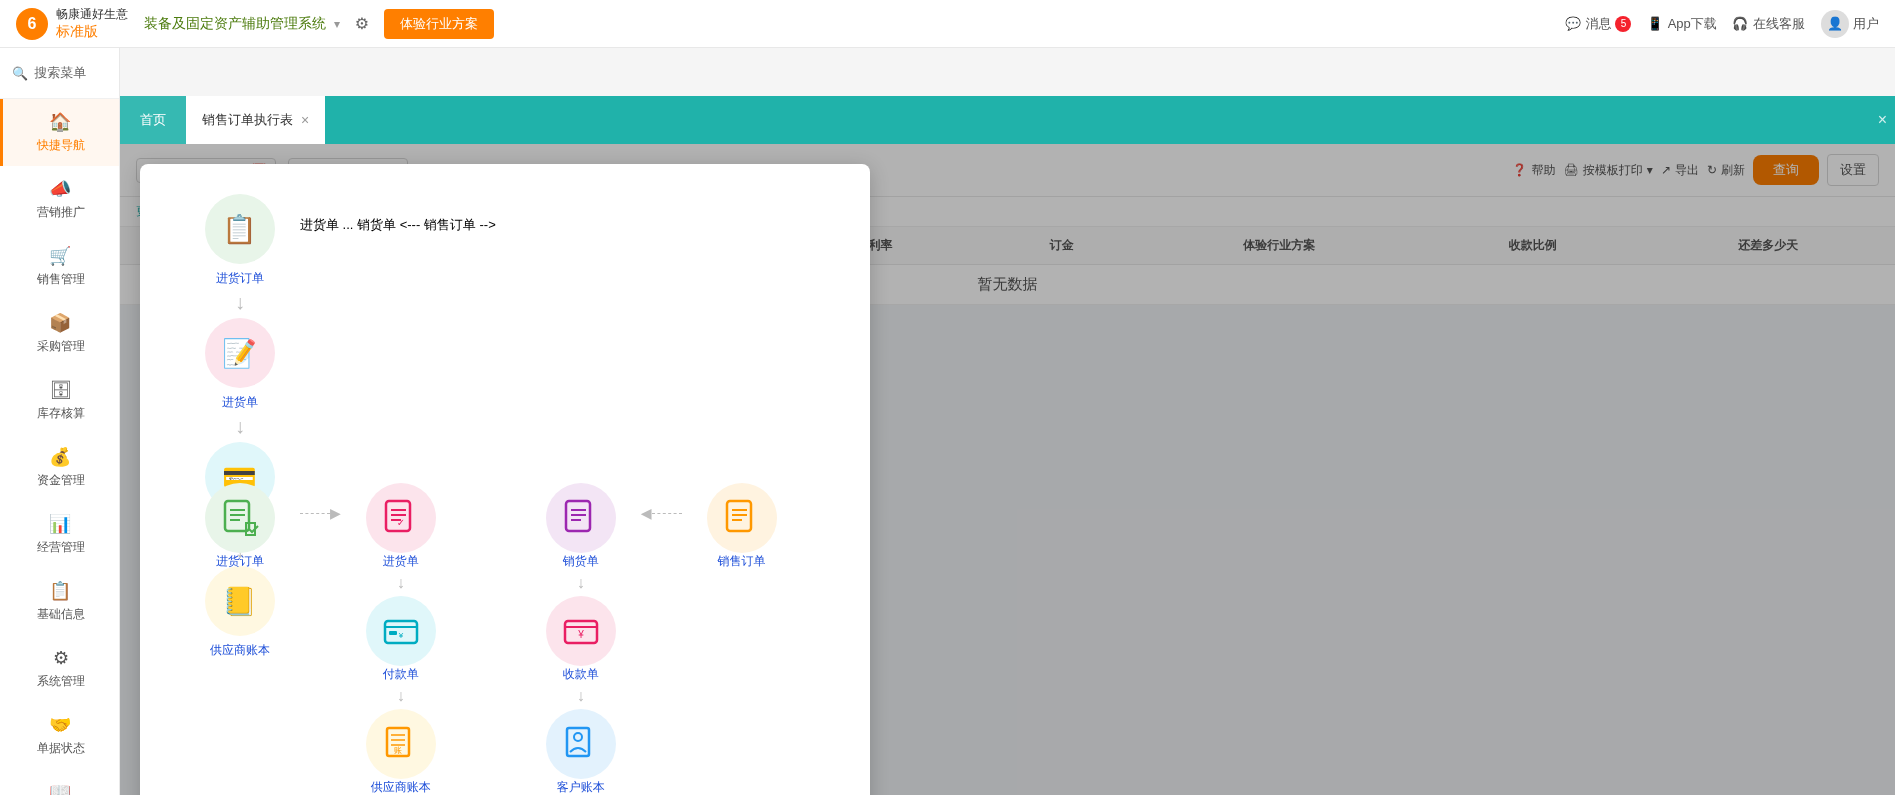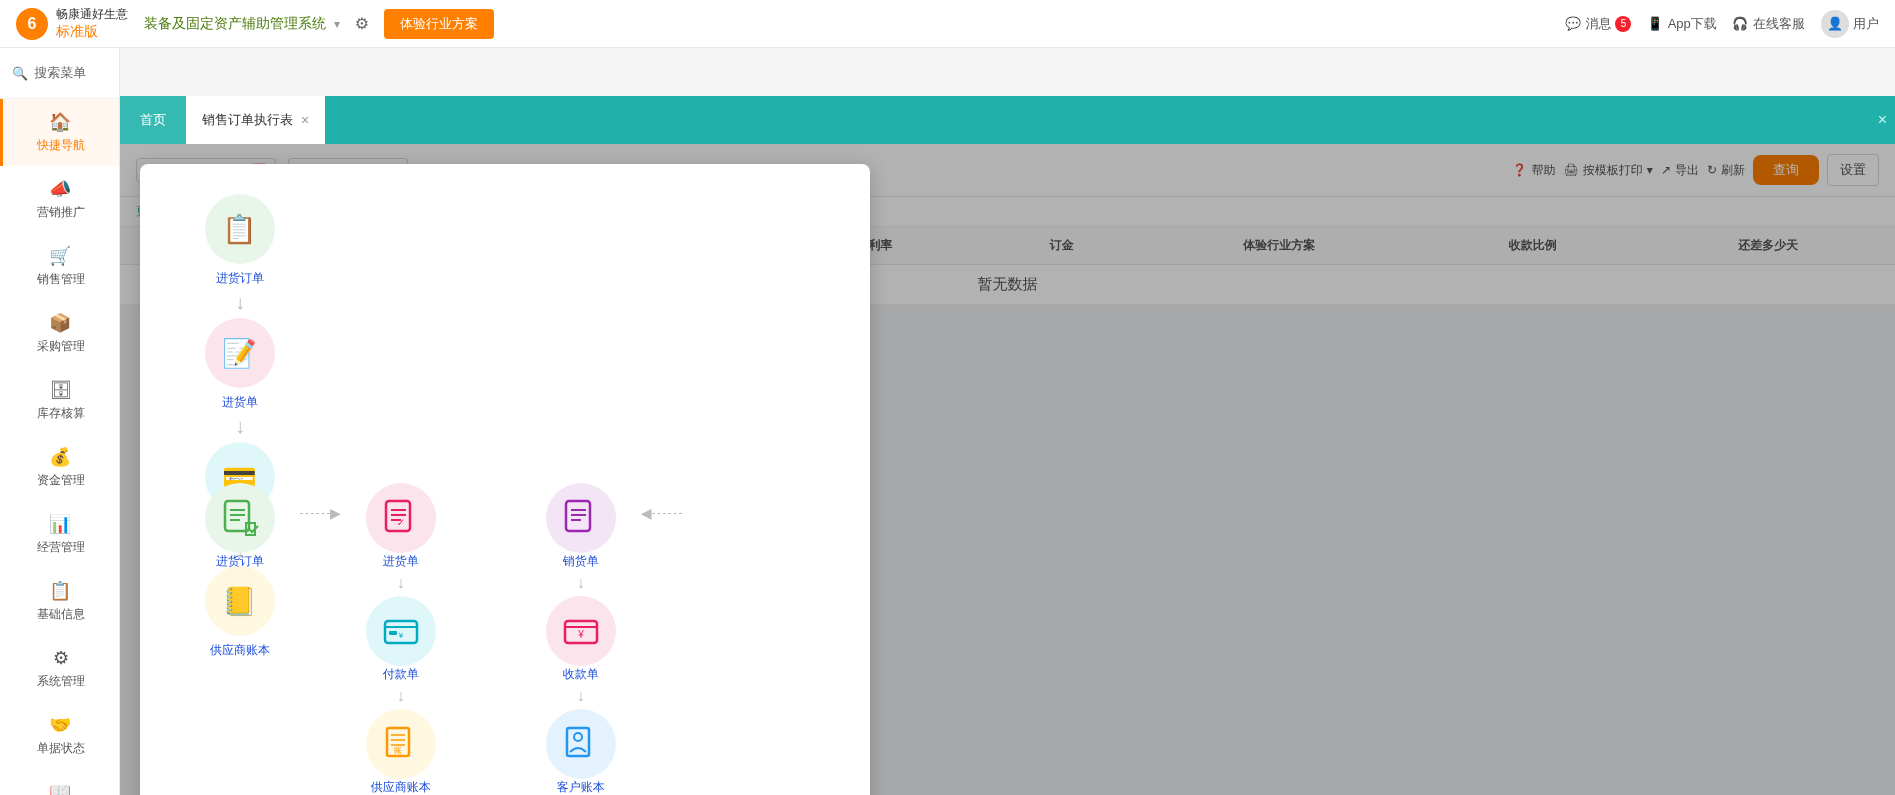--- a/index.html
+++ b/index.html
@@ -462,20 +462,25 @@
             <div style="color:#bbb; font-size:20px; margin:4px 0;">↓</div>
 
             <div class="flow-item">
               <div class="flow-circle orange2-light">
                 <span style="font-size:28px; color:#ff9800;">📒</span>
               </div>
               <span class="flow-label">供应商账本</span>
             </div>
           </div>
 
+          <div style="display:flex; flex-direction:column; align-items:center; padding-top:22px; margin: 0 0px;">
+            
+             进货单  ...  销货单 &lt;--- 销售订单 --&gt;
+            
+          </div>
 
         </div>
 
         <div style="margin-top:-200px; display:flex; gap:0; align-items:flex-start;">
 
           <div style="display:flex;flex-direction:column;align-items:center;width:120px;">
             <div class="flow-circle green" style="cursor:pointer;">
               <svg width="40" height="40" viewBox="0 0 40 40">
                   <rect x="5" y="3" width="24" height="30" rx="3" fill="none" stroke="#4caf50" stroke-width="2.5"></rect>
                   <line x1="10" y1="12" x2="25" y2="12" stroke="#4caf50" stroke-width="2"></line>
@@ -565,19 +570,30 @@
                 </svg>
             </div>
             <span class="flow-label">客户账本</span>
           </div>
 
           <div style="display:flex;align-items:center;padding-top:22px;">
             <span style="color:#bbb;font-size:14px;">◀</span>
             <div style="border-top:1.5px dashed #bbb;width:30px;"></div>
           </div>
 
+          <div style="display:flex;flex-direction:column;align-items:center;width:120px;">
+            <div class="flow-circle orange-light" style="cursor:pointer;">
+              <svg width="40" height="40" viewBox="0 0 40 40">
+                  <rect x="5" y="3" width="24" height="30" rx="3" fill="none" stroke="#ff9800" stroke-width="2.5"></rect>
+                  <line x1="10" y1="12" x2="25" y2="12" stroke="#ff9800" stroke-width="2"></line>
+                  <line x1="10" y1="17" x2="25" y2="17" stroke="#ff9800" stroke-width="2"></line>
+                  <line x1="10" y1="22" x2="20" y2="22" stroke="#ff9800" stroke-width="2"></line>
+                </svg>
+            </div>
+            <span class="flow-label">销售订单</span>
+          </div>
 
         </div>
 
       </div>
     </div>
   </div>
 </div>
 
 </body></html>

